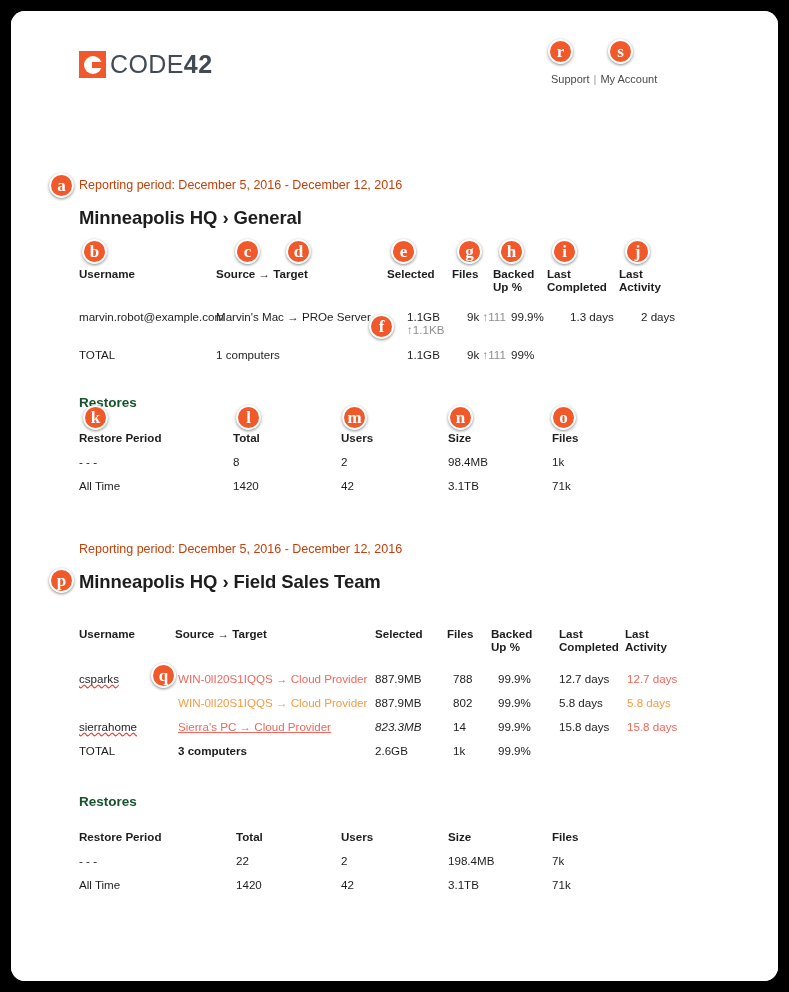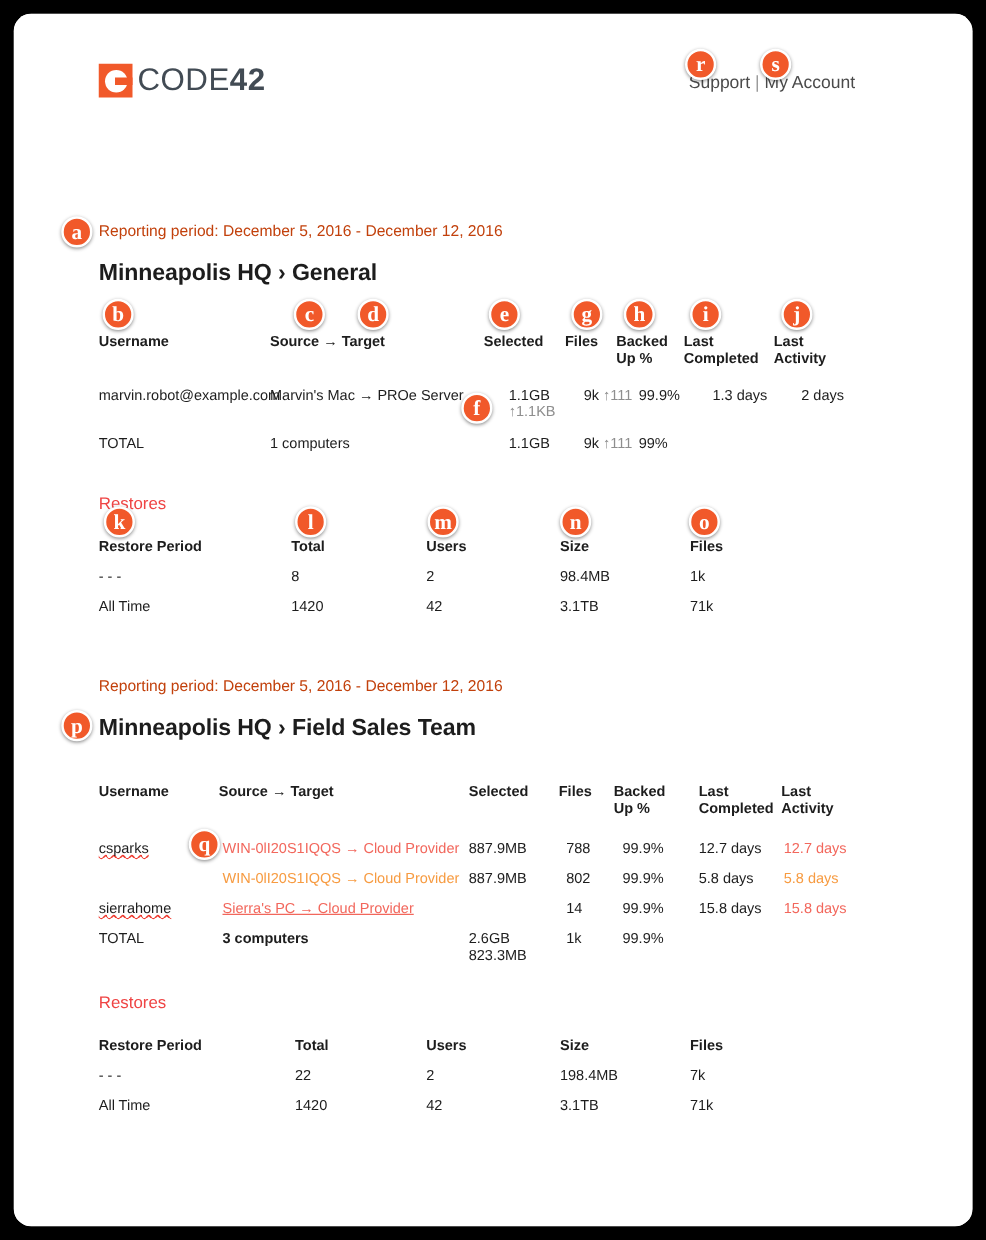--- a/index.html
+++ b/index.html
@@ -62,22 +62,22 @@
     font-size: 25px;
     letter-spacing: 0.4px;
     color: #424b54;
     font-weight: 400;
     line-height: 1;
   }
   .logo-word b { font-weight: 700; color: #424b54; }
 
   .hdr-links {
     position: absolute;
-    left: 540px; top: 46px;
-    font-size: 14px;
+    left: 540px; top: 62px;
+    font-size: 11px;
     color: #4a4a4a;
     white-space: nowrap;
   }
   .hdr-links .sep { color: #9a9a9a; margin: 0 4px; }
   .hdr-links a { color: #4a4a4a; text-decoration: none; }
 
   
   .badge {
     position: absolute;
     width: 25px; height: 25px;
@@ -106,22 +106,22 @@
     position: absolute;
     font-size: 18.5px;
     font-weight: 700;
     color: #1d1d1d;
     white-space: nowrap;
     letter-spacing: -0.1px;
   }
   .sub-title {
     position: absolute;
     font-size: 13.5px;
-    font-weight: 400;
-    color: #ef4444;
+    font-weight: 700;
+    color: #14532d;
     white-space: nowrap;
   }
 
   .tbl { position: absolute; }
   .cell {
     position: absolute;
     font-size: 11.6px;
     color: #1d1d1d;
     white-space: nowrap;
     line-height: 13.5px;
@@ -269,21 +269,21 @@
           <div class="cell" style="left:364px; top:685px;">887.9MB</div>
           <div class="cell" style="left:442px; top:685px;">802</div>
           <div class="cell" style="left:487px; top:685px;">99.9%</div>
           <div class="cell" style="left:548px; top:685px;">5.8 days</div>
           <div class="cell orange" style="left:616px; top:685px;">5.8 days</div>
         </div>
 
         <div>
           <div class="cell" style="left:68px;  top:709px;"><span class="squiggle">sierrahome</span></div>
           <div class="cell red" style="left:167px; top:709px;text-decoration:underline;">Sierra's PC → Cloud Provider</div>
-          <div class="cell" style="left:364px; top:747px;">823.3MB</div>
+          <div class="cell" style="left:364px; top:709px;font-style:italic;">823.3MB</div>
           <div class="cell" style="left:442px; top:709px;">14</div>
           <div class="cell" style="left:487px; top:709px;">99.9%</div>
           <div class="cell" style="left:548px; top:709px;">15.8 days</div>
           <div class="cell red" style="left:616px; top:709px;">15.8 days</div>
         </div>
 
         <div>
           <div class="cell" style="left:68px;  top:733px;">TOTAL</div>
           <div class="cell" style="left:167px; top:733px;font-weight:bold;">3 computers</div>
           <div class="cell" style="left:364px; top:733px;">2.6GB</div>

